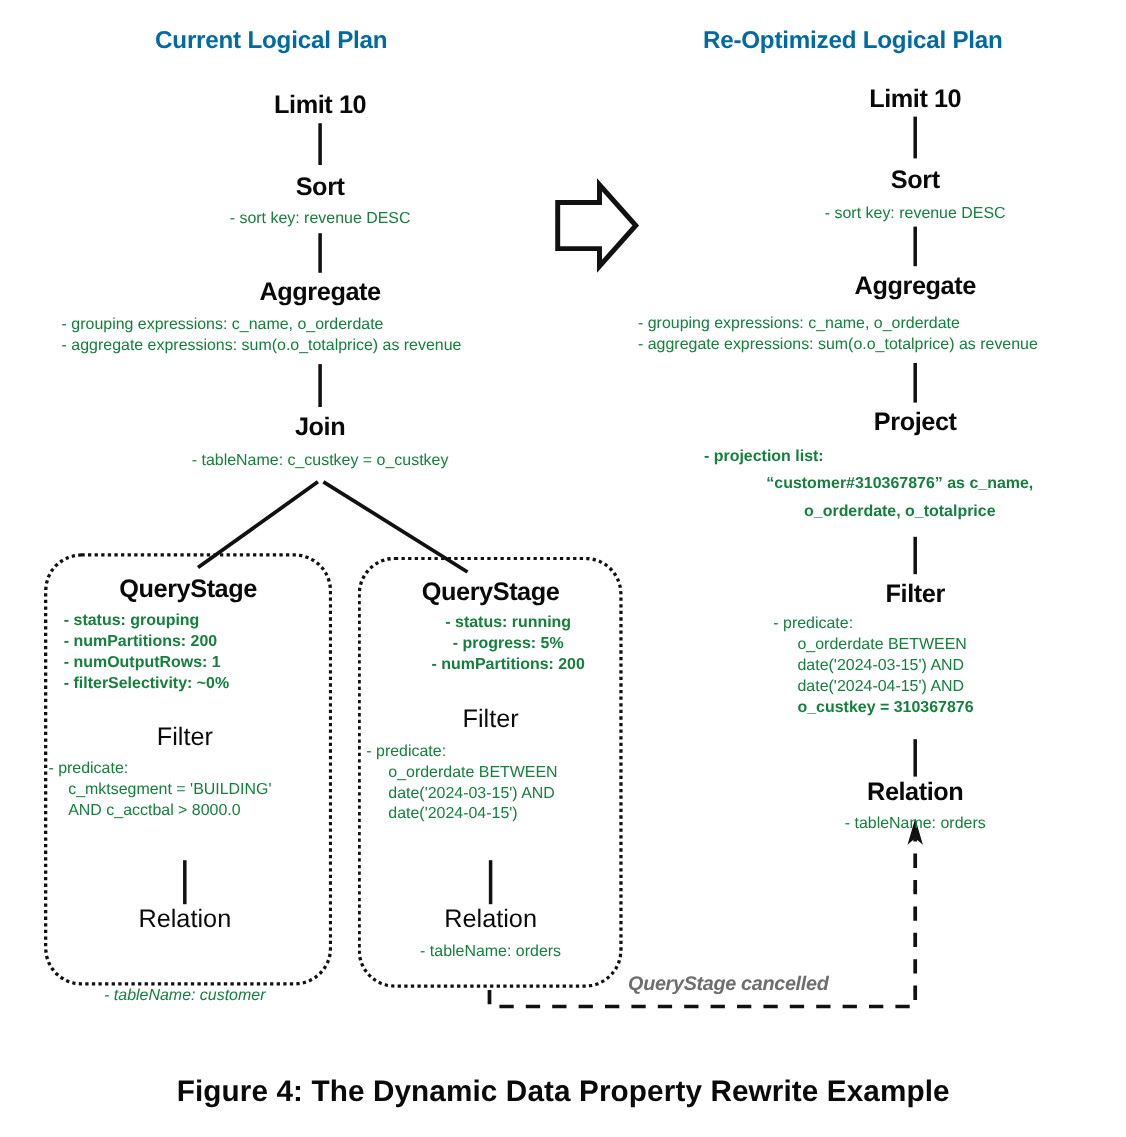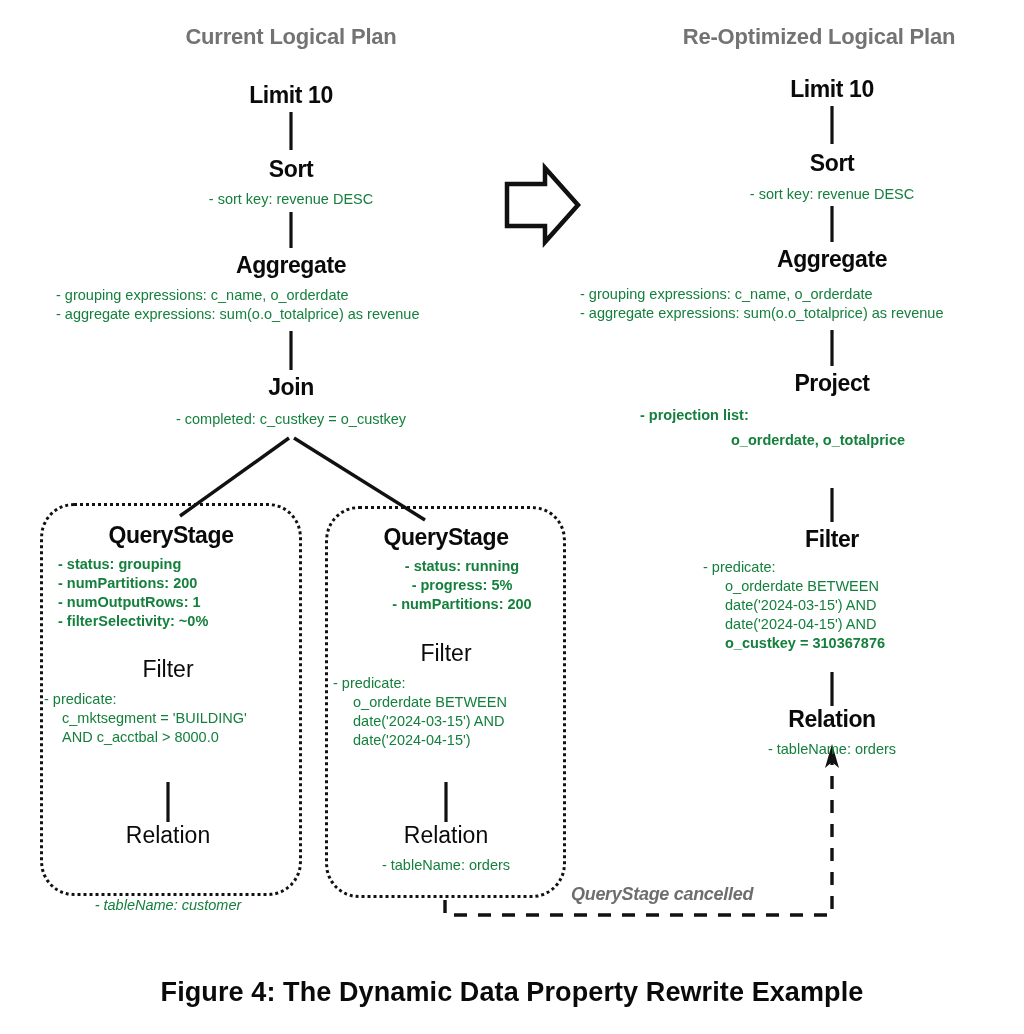--- a/index.html
+++ b/index.html
@@ -22,22 +22,21 @@
     left: 0; top: 0;
     width: 1024px; height: 1034px;
     pointer-events: none;
   }
 
   
   .abs { position: absolute; }
   .plan-title {
     font-size: 22px;
     font-weight: bold;
-    color: #737373;
-    text-align: center;
+    color: #0369a1;
     letter-spacing: -0.2px;
     white-space: nowrap;
   }
   .node-title {
     font-size: 23px;
     font-weight: bold;
     color: #0a0a0a;
     text-align: center;
     letter-spacing: -0.4px;
     white-space: nowrap;
@@ -129,21 +128,21 @@
   <div class="abs node-title" style="left:191px; top:156px; width:200px;">Sort</div>
   <div class="abs node-detail center" style="left:141px; top:190px; width:300px;">- sort key: revenue DESC</div>
 
   <div class="abs node-title" style="left:191px; top:252px; width:200px;">Aggregate</div>
   <div class="abs detail-block" style="left:56px; top:286px; width:480px;">
     <div class="node-detail">- grouping expressions: c_name, o_orderdate</div>
     <div class="node-detail">- aggregate expressions: sum(o.o_totalprice) as revenue</div>
   </div>
 
   <div class="abs node-title" style="left:191px; top:374px; width:200px;">Join</div>
-  <div class="abs node-detail center" style="left:121px; top:410px; width:340px;">- completed: c_custkey = o_custkey</div>
+  <div class="abs node-detail center" style="left:121px; top:410px; width:340px;">- tableName: c_custkey = o_custkey</div>
 
   <div class="qs-box" style="left:40px; top:503px; width:262px; height:393px;"></div>
 
   <div class="abs node-title" style="left:48px; top:522px; width:246px;">QueryStage</div>
 
   <div class="abs detail-block" style="left:58px; top:555px; width:240px;">
     <div class="node-detail bold">- status: grouping</div>
     <div class="node-detail bold">- numPartitions: 200</div>
     <div class="node-detail bold">- numOutputRows: 1</div>
     <div class="node-detail bold">- filterSelectivity: ~0%</div>
@@ -189,20 +188,21 @@
 
   <div class="abs node-title" style="left:732px; top:246px; width:200px;">Aggregate</div>
   <div class="abs detail-block clip-right" style="left:580px; top:285px; width:444px;">
     <div class="node-detail">- grouping expressions: c_name, o_orderdate</div>
     <div class="node-detail">- aggregate expressions: sum(o.o_totalprice) as revenue</div>
   </div>
 
   <div class="abs node-title" style="left:732px; top:370px; width:200px;">Project</div>
   <div class="abs detail-block" style="left:640px; top:403px; width:384px;">
     <div class="node-detail bold" style="line-height:25px;">- projection list:</div>
+    <div class="node-detail bold center" style="line-height:25px; width:356px;">“customer#310367876” as c_name,</div>
     <div class="node-detail bold center" style="line-height:25px; width:356px;">o_orderdate, o_totalprice</div>
   </div>
 
   <div class="abs node-title" style="left:732px; top:526px; width:200px;">Filter</div>
   <div class="abs detail-block" style="left:703px; top:558px; width:300px;">
     <div class="node-detail">- predicate:</div>
     <div class="node-detail" style="padding-left:22px;">o_orderdate BETWEEN</div>
     <div class="node-detail" style="padding-left:22px;">date('2024-03-15') AND</div>
     <div class="node-detail" style="padding-left:22px;">date('2024-04-15') AND</div>
     <div class="node-detail bold" style="padding-left:22px;">o_custkey = 310367876</div>

